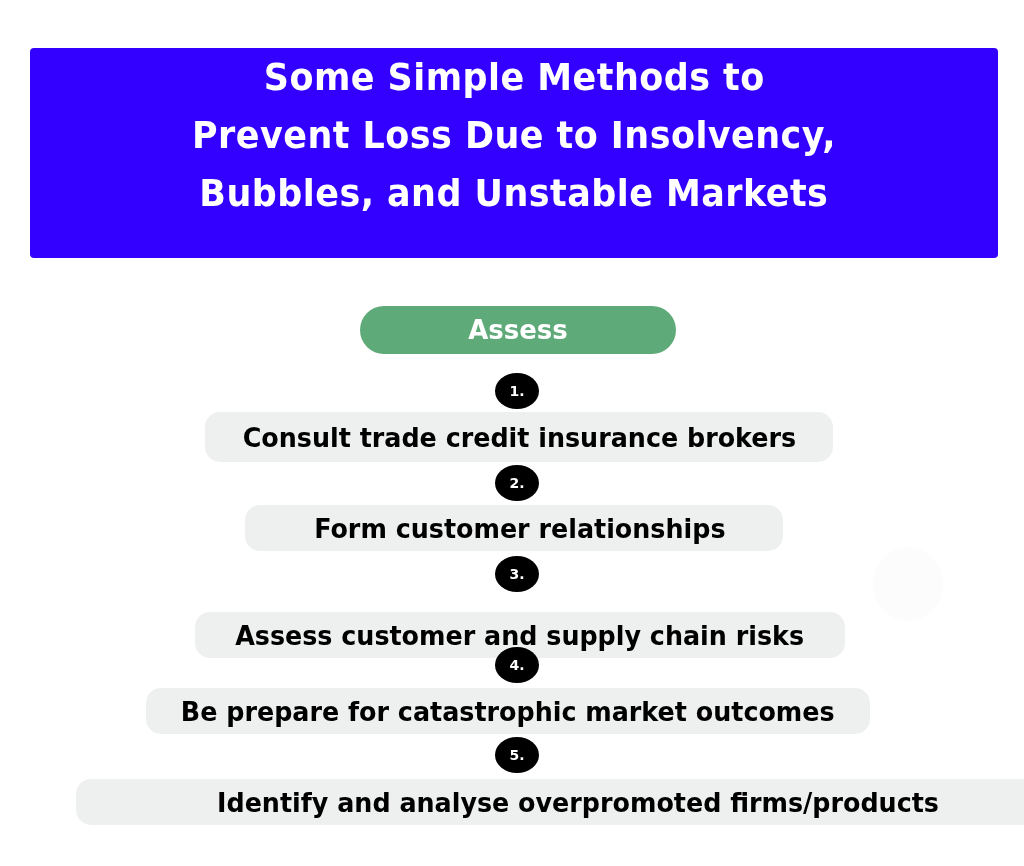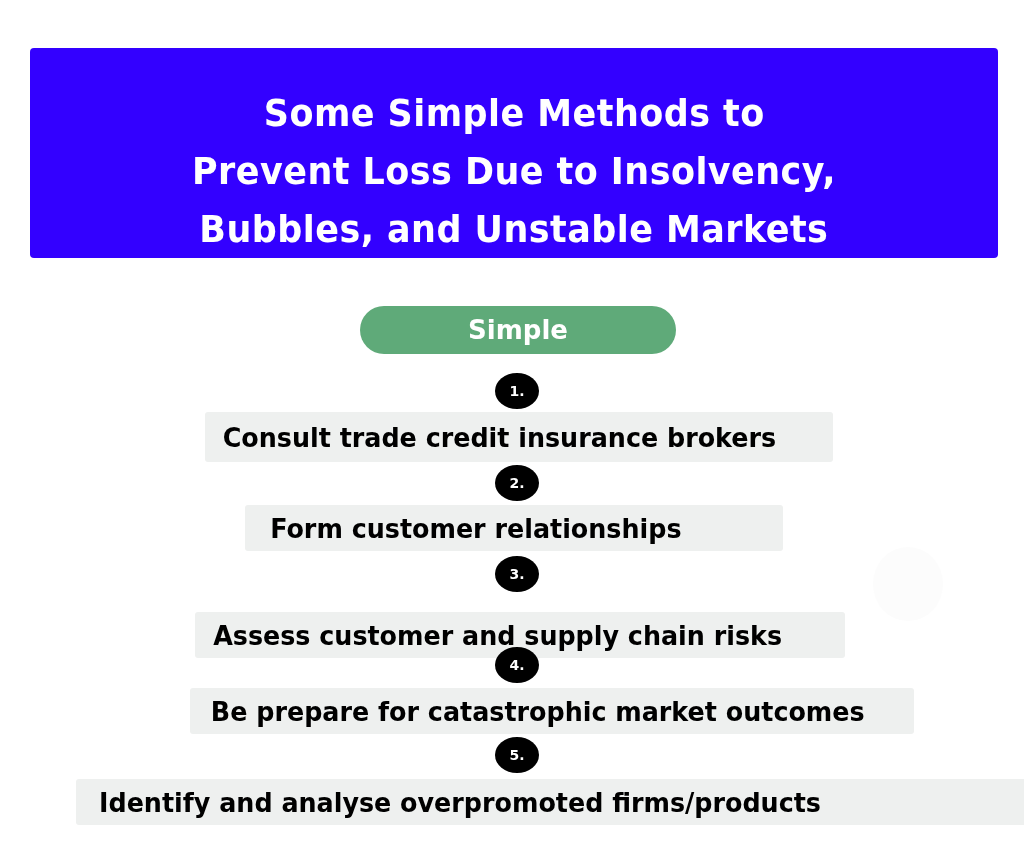--- a/index.html
+++ b/index.html
@@ -1,78 +1,78 @@
 <!DOCTYPE html>
 <html><head>
   <meta charset="utf-8">
   <style>
     html, body { margin: 0; padding: 0; background: #ffffff; }
     body { width: 1024px; height: 866px; position: relative; overflow: hidden;
            font-family: "DejaVu Sans", sans-serif; }
     .title-box {
       position: absolute; left: 30px; top: 48px; width: 968px; height: 210px;
       background: #3300ff; border-radius: 4px;
-      display: flex; flex-direction: column; align-items: center; justify-content: flex-end;
+      display: flex; flex-direction: column; align-items: center; justify-content: flex-start;
     }
     .title-line {
       color: #ffffff; font-weight: bold; font-size: 38px; line-height: 58px;
       font-family: "DejaVu Sans", sans-serif; letter-spacing: 0.5px;
       transform: scaleX(0.92); white-space: nowrap;
     }
     .steps-pill {
       position: absolute; left: 360px; top: 306px; width: 316px; height: 48px;
       background: #5faa79; border-radius: 24px;
       display: flex; align-items: center; justify-content: center;
       color: #ffffff; font-weight: bold; font-size: 26px;
     }
     .badge {
       position: absolute; width: 44px; height: 36px; left: 495px;
       background: #000000; border-radius: 50%;
       color: #ffffff; font-weight: bold; font-size: 14px;
       display: flex; align-items: center; justify-content: center;
     }
     .step-box {
-      position: absolute; height: 50px; background: #eef0ef; border-radius: 3px;
-      display: flex; align-items: center; justify-content: flex-start;
+      position: absolute; height: 50px; background: #eef0ef; border-radius: 15px;
+      display: flex; align-items: center; justify-content: center;
       color: #000000; font-weight: bold; font-size: 27px; white-space: nowrap;
     }
     .step-box span { display: inline-block; transform: scaleX(0.94); }
     .ghost-circle {
       position: absolute; left: 873px; top: 547px; width: 70px; height: 74px;
       border-radius: 50%; background: #fcfcfc;
     }
   </style>
 </head>
 <body>
 
 <div class="title-box">
   <div class="title-line">Some Simple Methods to</div>
   <div class="title-line">Prevent Loss Due to Insolvency,</div>
   <div class="title-line">Bubbles, and Unstable Markets</div>
 </div>
 
-<div class="steps-pill">Simple</div>
+<div class="steps-pill">Assess</div>
 
 <div class="badge" style="top:373px">1.</div>
 <div class="step-box" style="left:205px; top:412px; width:628px;">
   <span>Consult trade credit insurance brokers</span>
 </div>
 
 <div class="badge" style="top:465px">2.</div>
 <div class="step-box" style="left:245px; top:505px; width:526px; height:46px;padding-left:12px;">
   <span>Form customer relationships</span>
 </div>
 
 <div class="badge" style="top:556px">3.</div>
 <div class="step-box" style="left:195px; top:612px; width:650px; height:46px;">
   <span>Assess customer and supply chain risks</span>
 </div>
 
 <div class="badge" style="top:647px">4.</div>
-<div class="step-box" style="left:146px; top:688px; width:724px; height:46px;margin-left:44px;">
+<div class="step-box" style="left:146px; top:688px; width:724px; height:46px;">
   <span>Be prepare for catastrophic market outcomes</span>
 </div>
 
 <div class="badge" style="top:737px">5.</div>
 <div class="step-box" style="left:76px; top:779px; width:1003px; height:46px;">
   <span>Identify and analyse overpromoted firms/products</span>
 </div>
 
 <div class="ghost-circle"></div>
 

